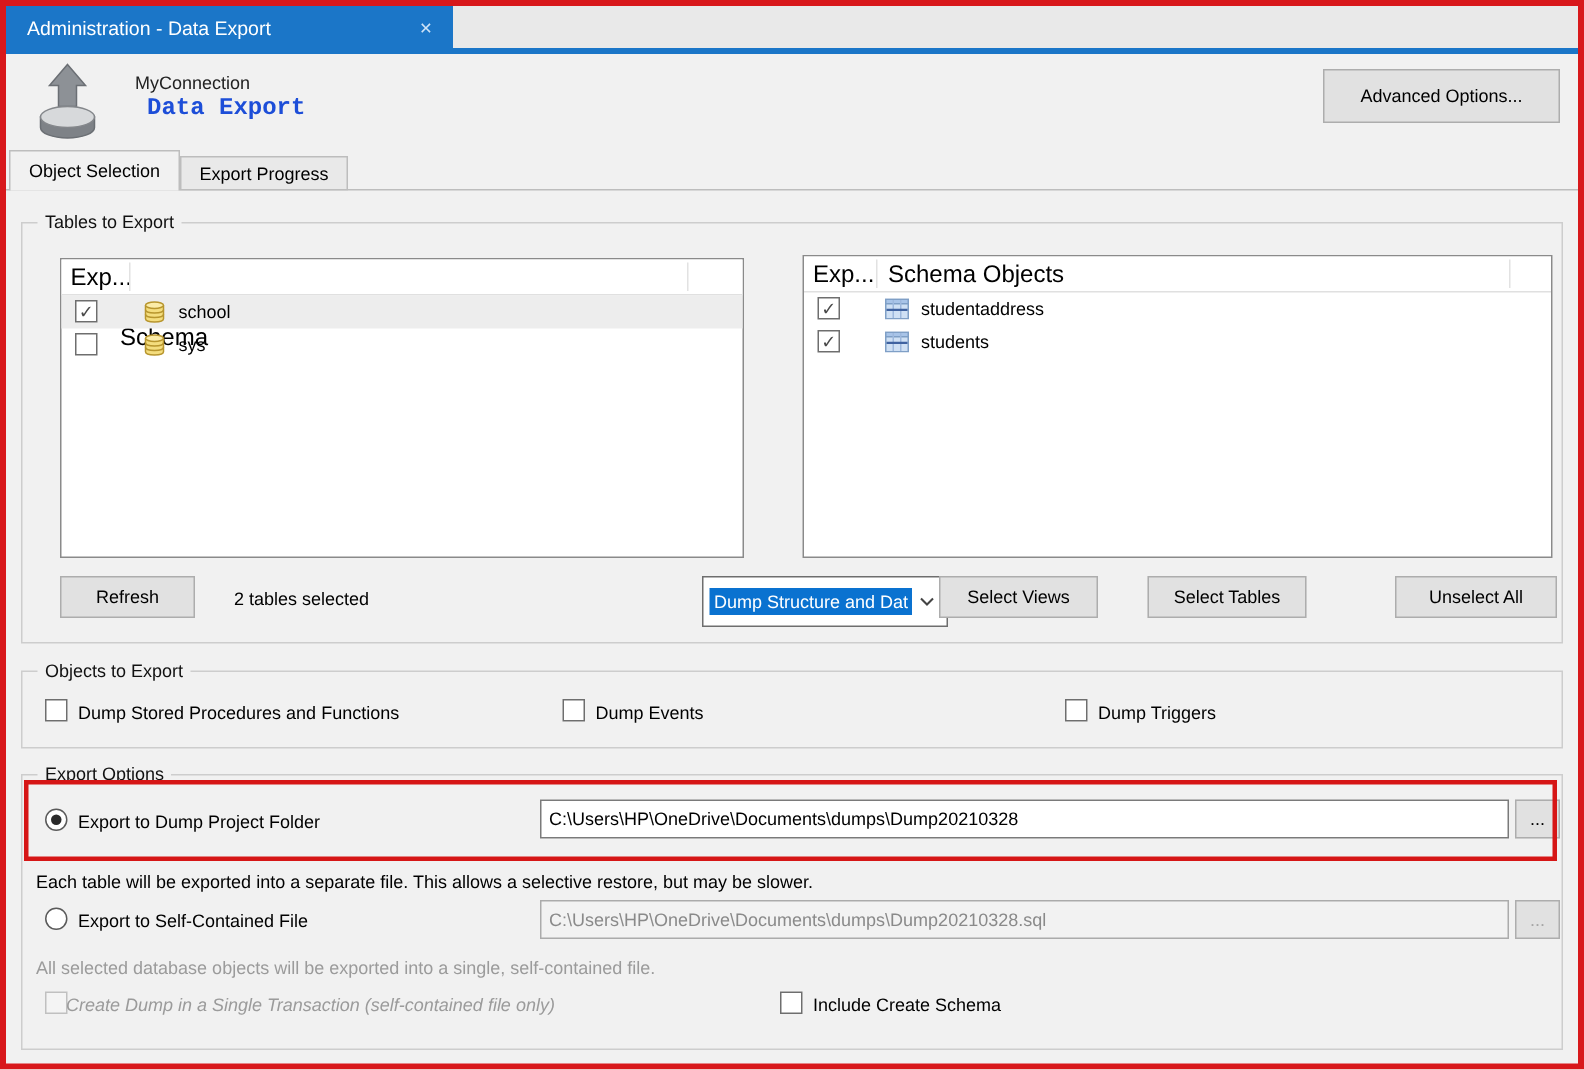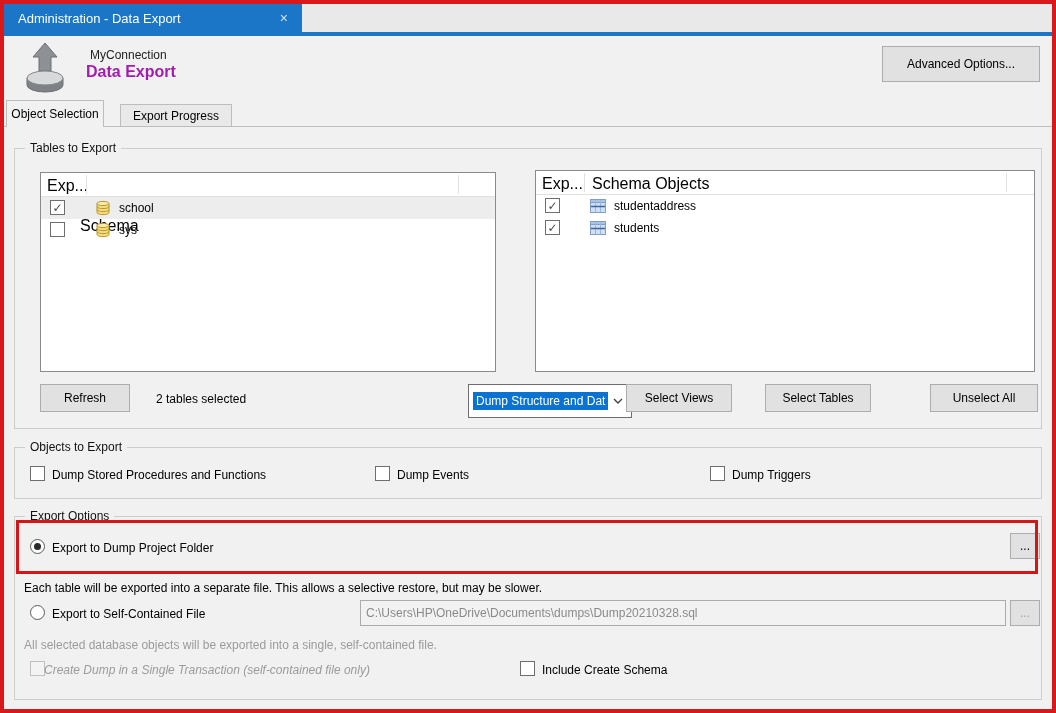--- a/index.html
+++ b/index.html
@@ -9,28 +9,28 @@
   .abs { position:absolute; }
 
   
   .tabstrip { left:0; top:0; width:1048px; height:28px; background:#e9e9e9; }
   .maintab { left:0; top:0; width:298px; height:28px; background:#1b76c8; color:#fff; display:flex; align-items:center; padding:0 14px; font-size:13px; }
   .maintab .close { margin-left:auto; color:#cfe3f7; font-size:14px; cursor:default; }
   .blueline { left:0; top:28px; width:1048px; height:4px; background:#1b76c8; }
 
   
   .conn-label { left:86px; top:44px; font-size:12px; color:#222; }
-  .page-title { left:82px; top:59px; font-size:16px; font-weight:bold; color:#a21caf; }
+  .page-title { left:94px; top:59px; font-size:16px; font-weight:bold; color:#1d4ed8;font-family:Liberation Mono, monospace; }
   .btn { background:#e1e1e1; border:1px solid #adadad; font-size:12px; color:#000; display:flex; align-items:center; justify-content:center; font-family:inherit; }
   .adv-btn { left:878px; top:42px; width:158px; height:36px; }
 
   
   .subtabs { left:0; top:96px; width:1048px; height:27px; border-bottom:1px solid #bdbdbd; }
   .subtab { position:absolute; border:1px solid #bdbdbd; display:flex; align-items:center; justify-content:center; font-size:12px; }
-  .subtab.active { left:2px; top:0; width:98px; height:27px; background:#f1f1f1; border-bottom:none; z-index:2; }
+  .subtab.active { left:2px; top:0; width:114px; height:27px; background:#f1f1f1; border-bottom:none; z-index:2; }
   .subtab.inactive { left:116px; top:4px; width:112px; height:23px; background:#e9e9e9; }
 
   
   .groupbox { border:1px solid #cdcdcd; }
   .grouplabel { position:absolute; top:-8px; left:10px; background:#f1f1f1; padding:0 5px; font-size:12px; color:#111; }
   #group-tables { left:10px; top:144px; width:1028px; height:281px; }
   #group-objects { left:10px; top:443px; width:1028px; height:52px; }
   #group-export { left:10px; top:512px; width:1028px; height:184px; }
 
   
@@ -197,20 +197,21 @@
   <div class="abs groupbox" id="group-export">
     <span class="grouplabel">Export Options</span>
   </div>
 
   <div class="abs red-rect"></div>
 
   <div class="abs radio" style="left:26px; top:535px;">
       <span class="dot"></span>
     </div>
   <span class="abs label12" style="left:48px; top:537px;">Export to Dump Project Folder</span>
+  <div class="abs field" style="left:356px; top:529px; width:646px; height:26px;">C:\Users\HP\OneDrive\Documents\dumps\Dump20210328</div>
   <button class="abs btn browse-btn" style="left:1006px; top:529px;">...</button>
 
   <span class="abs note" style="left:20px; top:577px;">Each table will be exported into a separate file. This allows a selective restore, but may be slower.</span>
 
   <div class="abs radio" style="left:26px; top:601px;"></div>
   <span class="abs label12" style="left:48px; top:603px;">Export to Self-Contained File</span>
   <div class="abs field disabled" style="left:356px; top:596px; width:646px; height:26px;">C:\Users\HP\OneDrive\Documents\dumps\Dump20210328.sql</div>
   <button class="abs btn browse-btn disabled" style="left:1006px; top:596px;">...</button>
 
   <span class="abs note gray" style="left:20px; top:634px;">All selected database objects will be exported into a single, self-contained file.</span>

